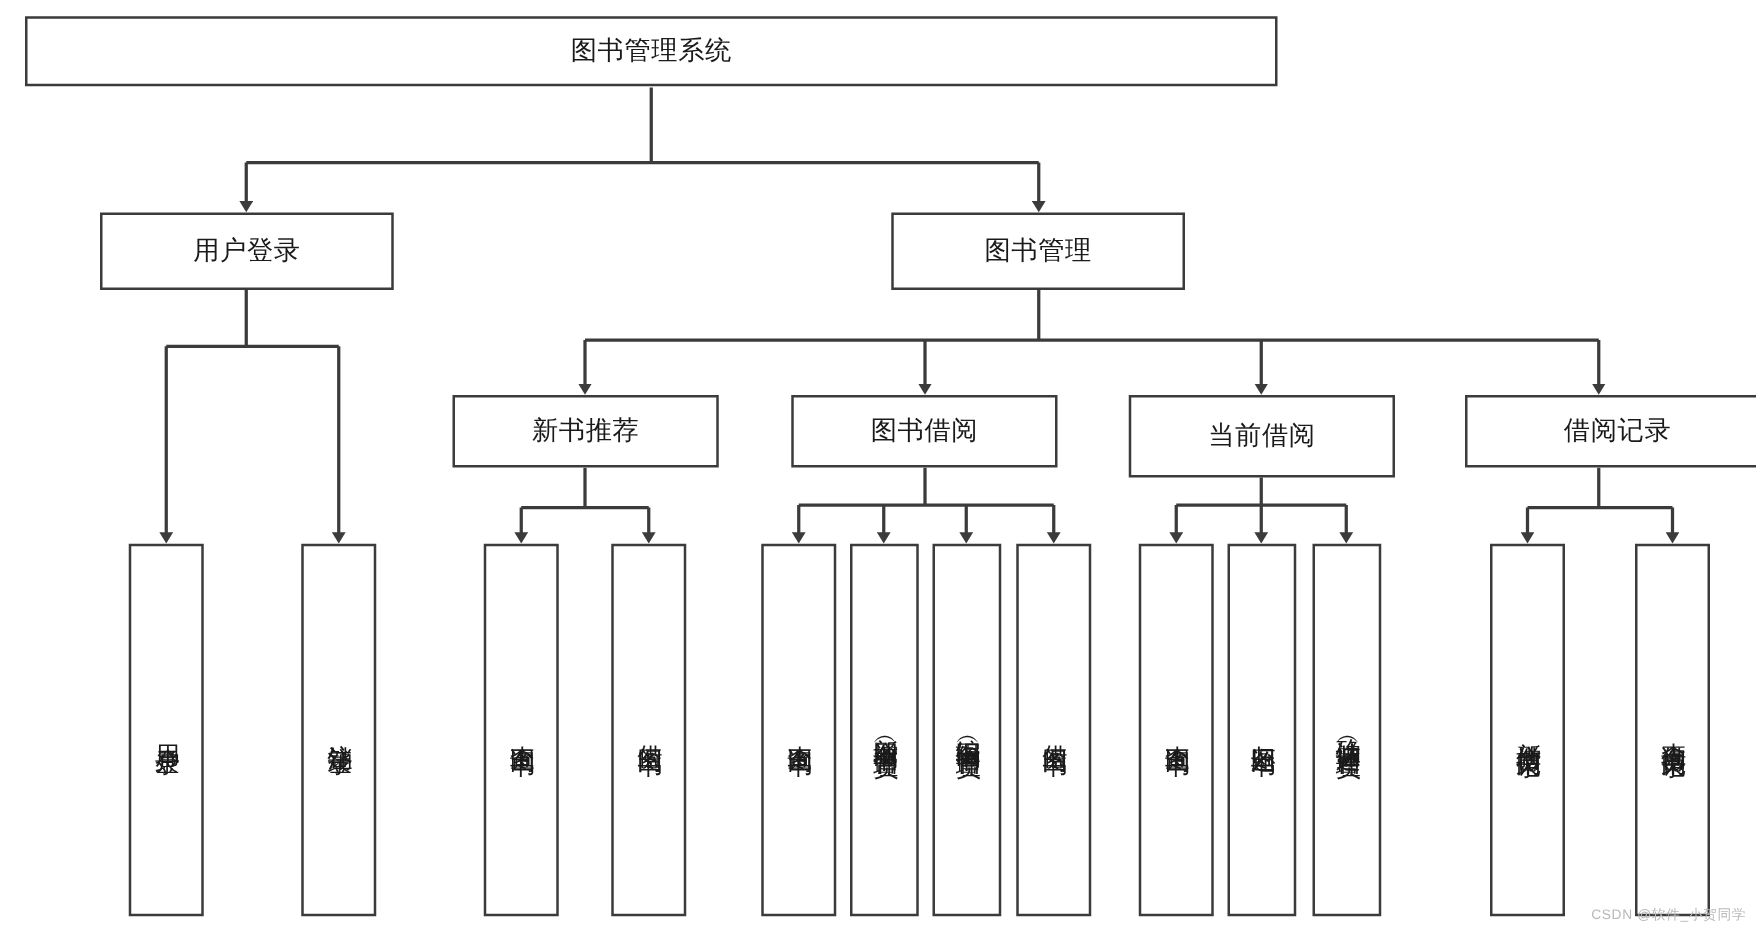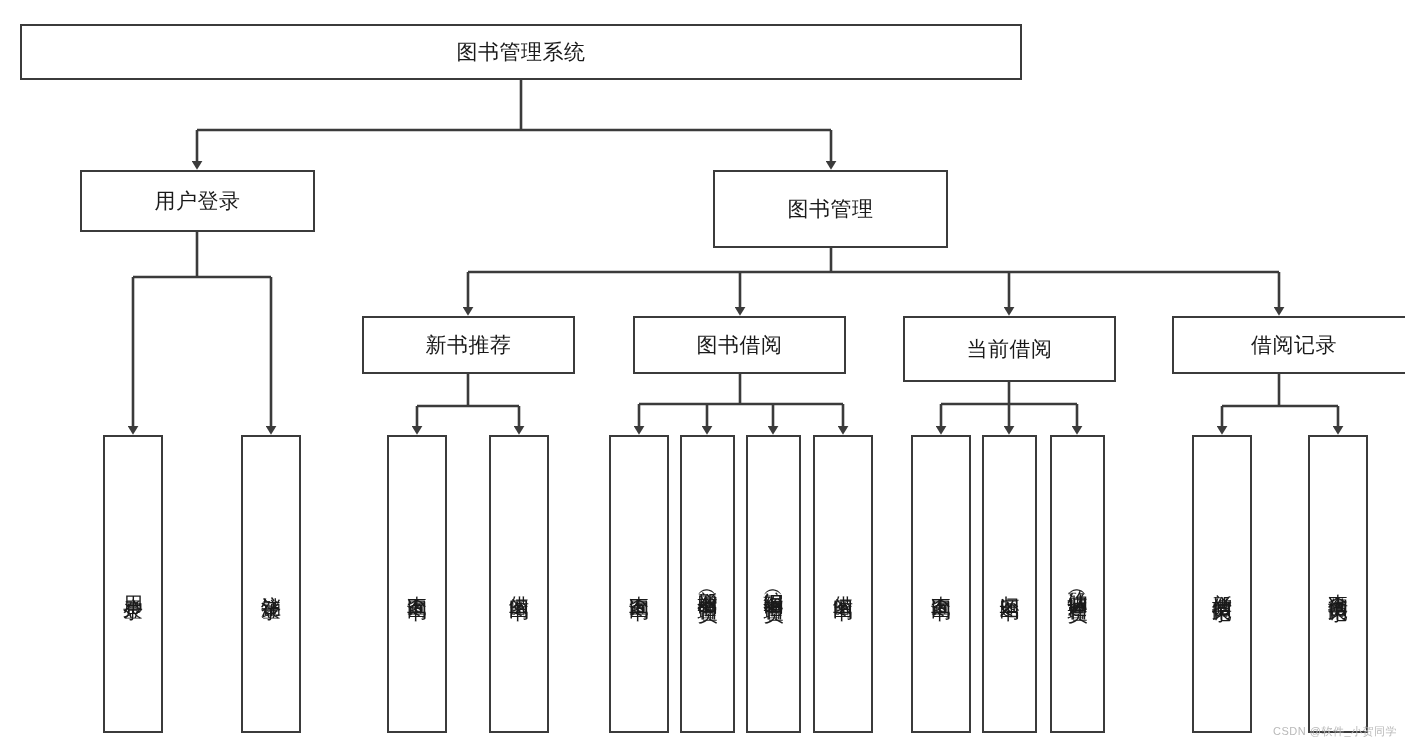--- a/index.html
+++ b/index.html
@@ -112,28 +112,28 @@
       <path d="M1009,404 L1009,427" marker-end="url(#arrow)"></path>
       <path d="M1077,404 L1077,427" marker-end="url(#arrow)"></path>
 
       <path d="M1279,374 L1279,406"></path>
       <path d="M1222,406 L1338,406"></path>
       <path d="M1222,406 L1222,427" marker-end="url(#arrow)"></path>
       <path d="M1338,406 L1338,427" marker-end="url(#arrow)"></path>
     </g>
   </svg>
 
-  <div class="node" style="left:20px; top:13px; width:1002px; height:56px;margin-top:11px;">
+  <div class="node" style="left:20px; top:13px; width:1002px; height:56px;">
     <span class="node-label">图书管理系统</span>
   </div>
 
   <div class="node" style="left:80px; top:170px; width:235px; height:62px;">
     <span class="node-label">用户登录</span>
   </div>
-  <div class="node" style="left:713px; top:170px; width:235px; height:78px;">
+  <div class="node" style="left:713px; top:170px; width:235px; height:62px;">
     <span class="node-label">图书管理</span>
   </div>
 
   <div class="node" style="left:633px; top:316px; width:213px; height:58px;">
     <span class="node-label">图书借阅</span>
   </div>
   <div class="node" style="left:362px; top:316px; width:213px; height:58px;">
     <span class="node-label">新书推荐</span>
   </div>
   <div class="node" style="left:903px; top:316px; width:213px; height:66px;">

